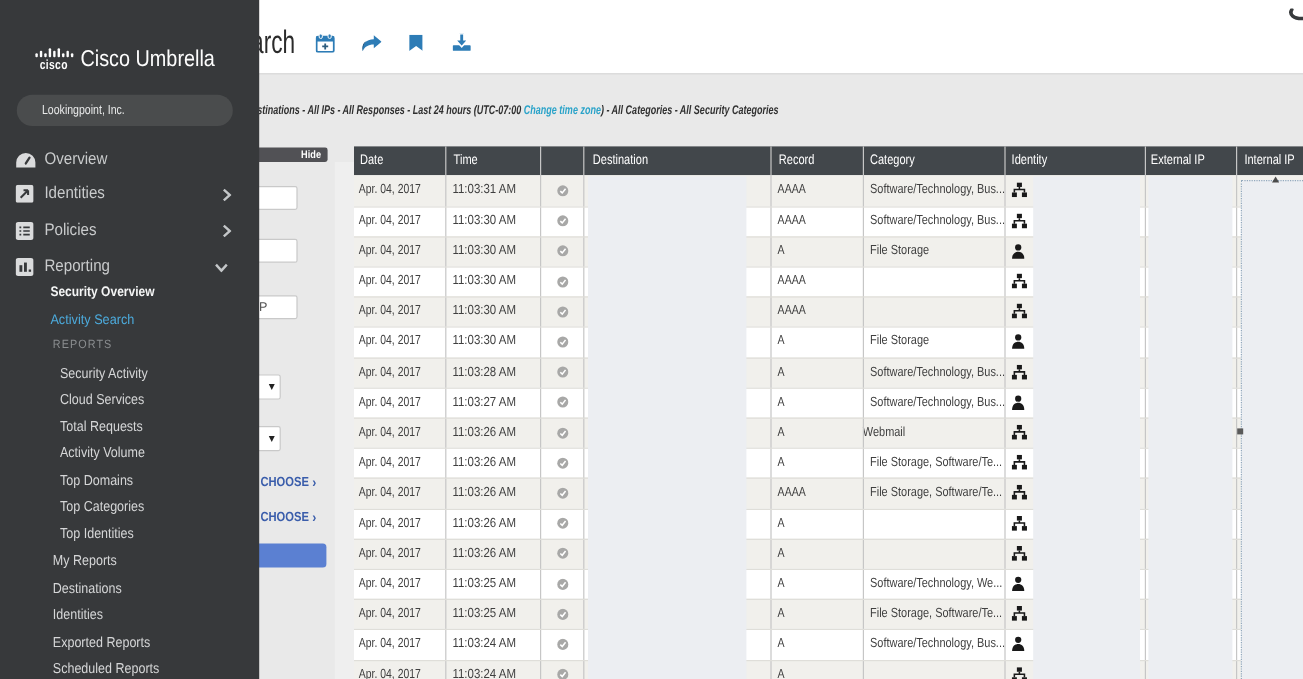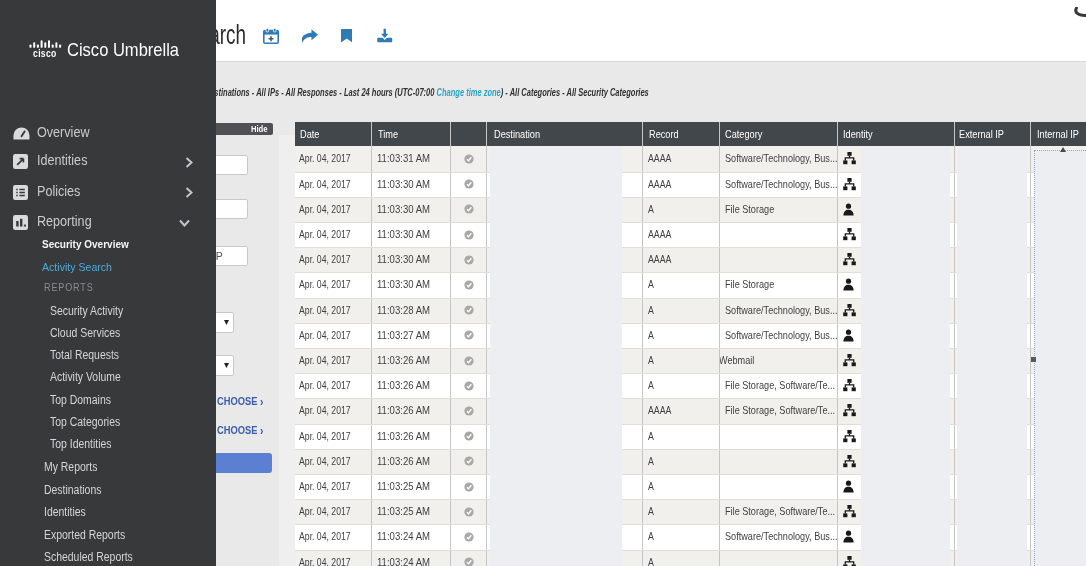--- a/index.html
+++ b/index.html
@@ -331,20 +331,21 @@
             </svg></div>
         </div>
         <div class="row even" style="top:351.7px">
           <div class="cell" style="left:4.1px"><span class="tx" style="transform:scaleX(0.79)">Apr. 04, 2017</span></div>
           <div class="cell" style="left:82.8px"><span class="tx" style="transform:scaleX(0.87)">11:03:25 AM</span></div>
           <div class="cell" style="left:169.5px;top:7.5px;line-height:10px"><svg width="10" height="10" viewBox="0 0 13 13">
               <circle cx="6.5" cy="6.5" r="6" fill="#a8a8a7"></circle>
               <path d="M3.8 6.8 L5.9 8.8 L9.5 4.2" stroke="#fff" stroke-width="1.7" fill="none"></path>
             </svg></div>
           <div class="cell" style="left:353px"><span class="tx" style="transform:scaleX(0.8)">A</span></div>
+          <div class="cell" style="left:430.5px"><span class="tx" style="transform:scaleX(0.83)">Software/Technology, We...</span></div>
           <div class="cell" style="left:548.5px;top:6px;line-height:13px"><svg width="11" height="13" viewBox="0 0 11 13">
               <circle cx="5.5" cy="3.2" r="2.6" fill="#191919"></circle>
               <path d="M0.4 12.6 C0.4 8.6 2.7 6.7 5.5 6.7 C8.3 6.7 10.6 8.6 10.6 12.6 Z" fill="#191919"></path>
             </svg></div>
         </div>
         <div class="row odd" style="top:376.90000000000003px">
           <div class="cell" style="left:4.1px"><span class="tx" style="transform:scaleX(0.79)">Apr. 04, 2017</span></div>
           <div class="cell" style="left:82.8px"><span class="tx" style="transform:scaleX(0.87)">11:03:25 AM</span></div>
           <div class="cell" style="left:169.5px;top:7.5px;line-height:10px"><svg width="10" height="10" viewBox="0 0 13 13">
               <circle cx="6.5" cy="6.5" r="6" fill="#a8a8a7"></circle>
@@ -431,20 +432,21 @@
         <rect x="11.6" y="0.2" width="2" height="7.6" rx="0.9"></rect>
         <rect x="15.3" y="2.2" width="2" height="5.6" rx="0.9"></rect>
         <rect x="19" y="0.2" width="2" height="7.6" rx="0.9"></rect>
         <rect x="22.7" y="4.4" width="2" height="3.4" rx="0.9"></rect>
         <rect x="26.4" y="2.2" width="2" height="5.6" rx="0.9"></rect>
         <rect x="30.1" y="4.4" width="2" height="3.4" rx="0.9"></rect>
       </g>
       <text x="5.2" y="17.3" font-size="11" font-weight="bold" fill="#fdfdfd" font-family="Liberation Sans" transform="scale(0.78,1)" style="letter-spacing:0.4px">cisco</text>
     </svg>
     <div id="logotext">Cisco Umbrella</div>
+    <div id="orgpill"><span>Lookingpoint, Inc.</span></div>
 
     <svg class="micon" style="top:126.5px;left:12.5px" width="17" height="13" viewBox="0 0 17 13">
       <path d="M8.5 0.5 A8 8 0 0 1 16.5 8.5 L16.5 12.5 L0.5 12.5 L0.5 8.5 A8 8 0 0 1 8.5 0.5 Z" fill="#dadbdc"></path>
       <path d="M8.5 9.2 L11.6 4.4" stroke="#37393b" stroke-width="1.9" stroke-linecap="round"></path>
     </svg>
     <div class="mitem" style="top:124px">Overview</div>
 
     <svg class="micon" style="top:154px;left:12.5px" width="15" height="15" viewBox="0 0 15 15">
       <rect x="0" y="0" width="15" height="15" rx="2.2" fill="#dadbdc"></rect>
       <path d="M4.2 10.8 L10.4 4.6 M10.4 4.6 h-3.8 M10.4 4.6 v3.8" stroke="#37393b" stroke-width="1.7" fill="none"></path>

